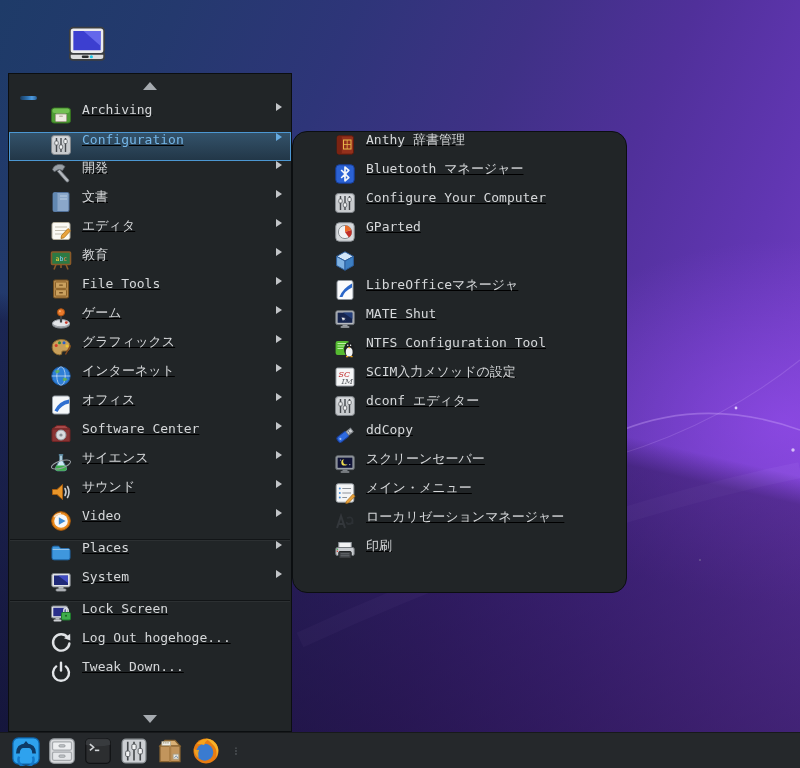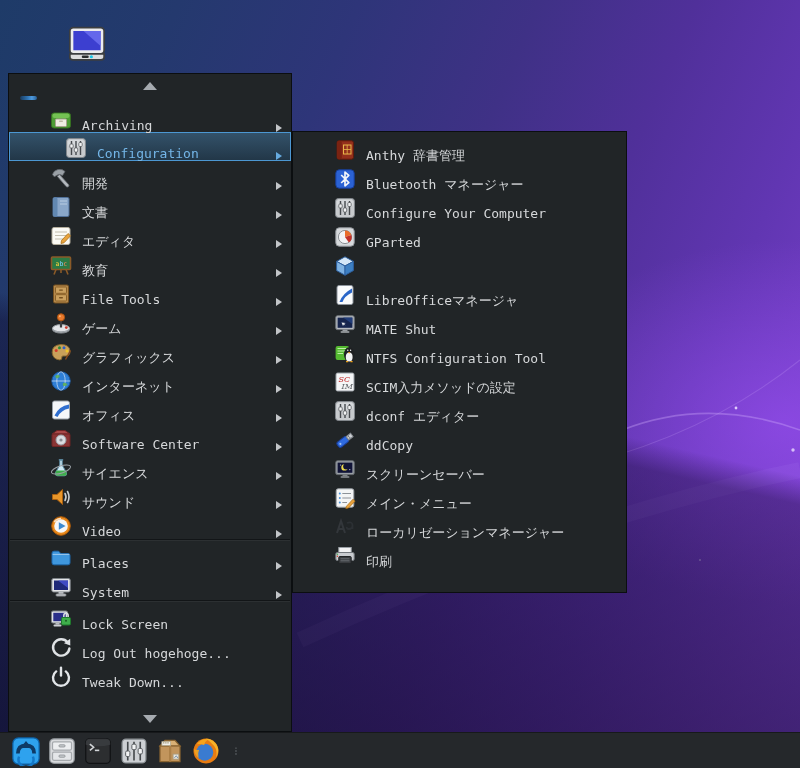--- a/index.html
+++ b/index.html
@@ -21,35 +21,35 @@
   }
   .wall-decor{position:absolute; inset:0; pointer-events:none;}
   
   .desktop-icon{position:absolute; left:66px; top:24px; width:42px; height:42px;}
   .desktop-icon svg{width:100%; height:100%;}
   
   .panel{
     position:absolute; background:#212527; border:1px solid #0b0e10; box-sizing:border-box;
   }
   .app-menu{left:8px; top:73px; width:284px; height:659px;}
-  .sub-menu{left:292px; top:131px; width:335px; height:462px;}
+  .sub-menu{left:292px; top:131px; width:335px; height:462px;border-radius:15px;}
   .menu-list{position:absolute; left:0; right:0; top:29px;}
   .submenu-list{position:absolute; left:0; right:0; top:1px;}
   
   .menu-item{
-    display:flex; align-items:flex-end; height:29px; box-sizing:border-box;
-    padding:0 9px 0 8px; cursor:default;
+    display:flex; align-items:flex-start; height:29px; box-sizing:border-box;
+    padding:0 9px 0 8px; cursor:default;text-decoration:underline;
   }
   .menu-item .mi-icon{width:24px; height:24px; flex:none; margin-right:9px;margin-left:32px;}
   .menu-item .mi-icon svg{width:100%; height:100%; display:block;}
   .menu-item .mi-label{font-size:13px; color:#d6d8da; white-space:nowrap; line-height:1;}
   .menu-item.highlighted{
     border:1px solid #4c97d2;
     background:linear-gradient(180deg,#33526a 0%,#2a4357 55%,#223748 100%);
-    padding:0 8px 0 22px;
+    padding:0 8px 0 7px;
   }
   .menu-item.highlighted .mi-label{color:#74b6e8;}
   .mi-arrow{
     margin-left:auto; width:0; height:0;
     border-left:6px solid #c2c5c8; border-top:4.5px solid transparent; border-bottom:4.5px solid transparent;
   }
   .mi-arrow.hl{border-left-color:#66abe0;}
   .menu-sep{height:3px; position:relative;}
   .menu-sep::after{
     content:''; position:absolute; left:1px; right:1px; top:1px; height:1px;

